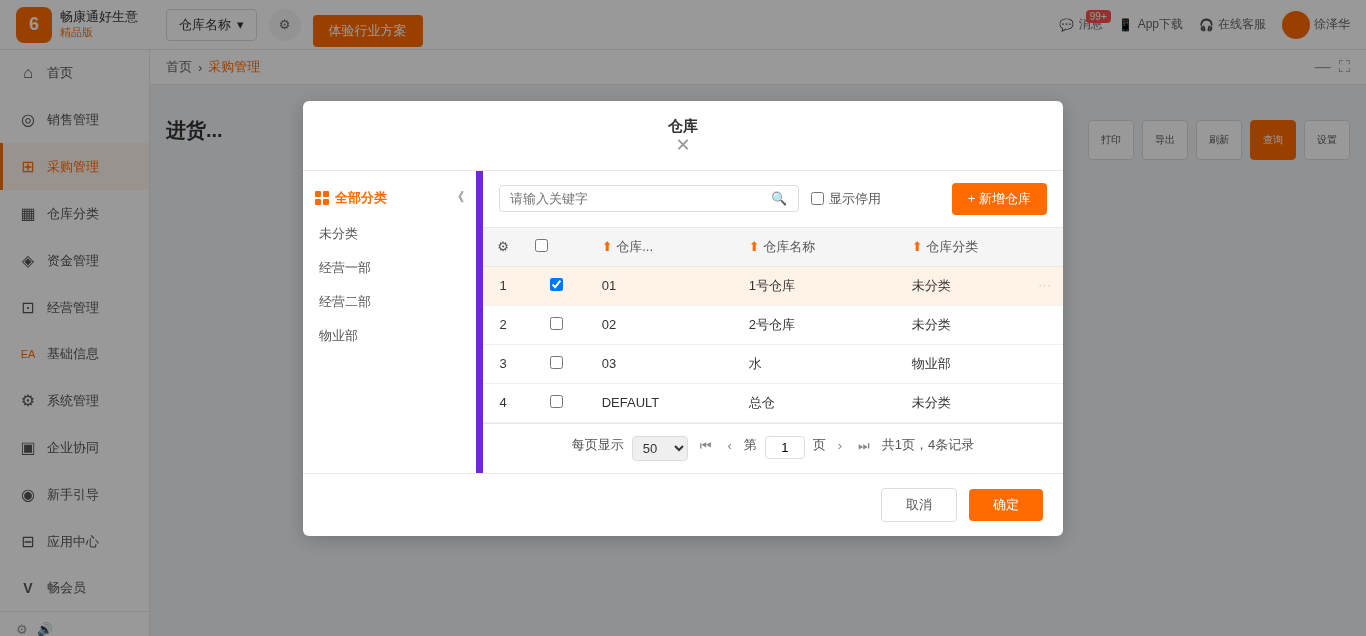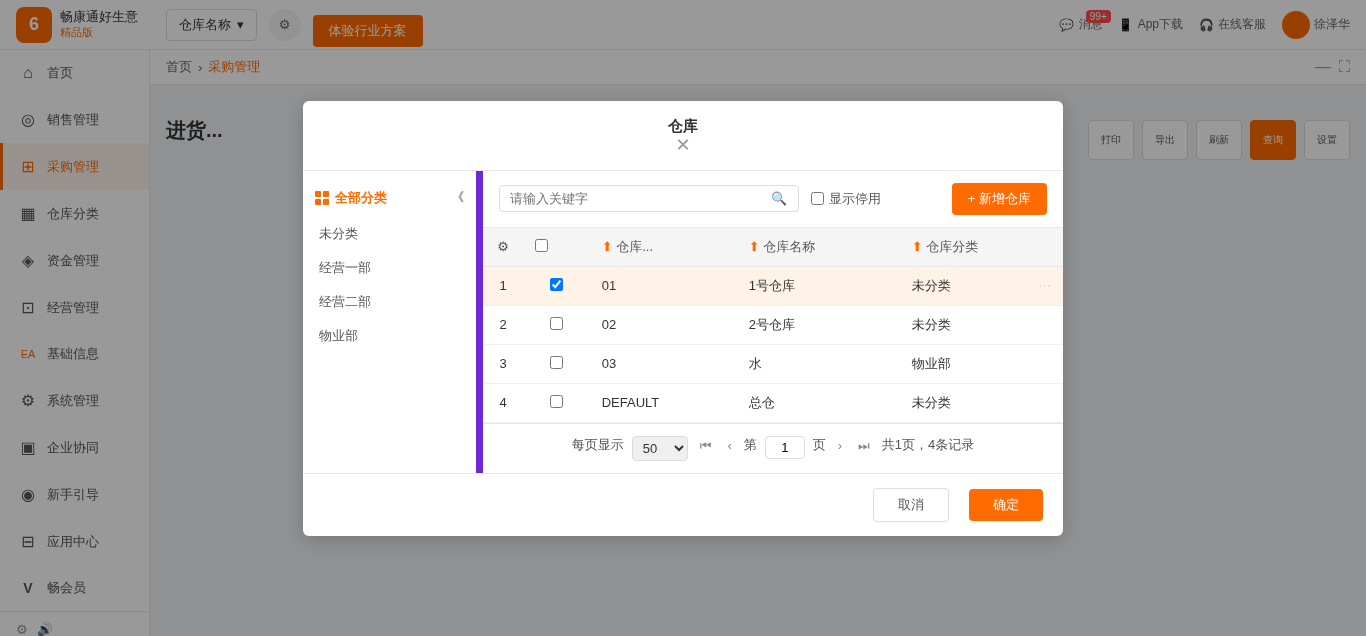--- a/index.html
+++ b/index.html
@@ -171,21 +171,21 @@
     }
     .page-nav { cursor: pointer; color: #888; padding: 2px 4px; }
     .page-input {
       width: 40px; border: 1px solid #ddd; border-radius: 4px;
       padding: 3px 6px; text-align: center; font-size: 13px;
     }
 
     
     .modal-footer {
       padding: 14px 20px; border-top: 1px solid #e8e8e8;
-      display: flex; align-items: center; justify-content: flex-end; gap: 20px;
+      display: flex; align-items: center; justify-content: flex-end; gap: 12px;
     }
     .cancel-btn {
       padding: 7px 24px; border: 1px solid #ddd; border-radius: 4px;
       background: #fff; cursor: pointer; font-size: 13px; color: #555;
     }
     .confirm-btn {
       padding: 7px 24px; border: none; border-radius: 4px;
       background: #ff6b00; color: #fff; cursor: pointer; font-size: 13px;
     }
   </style>

